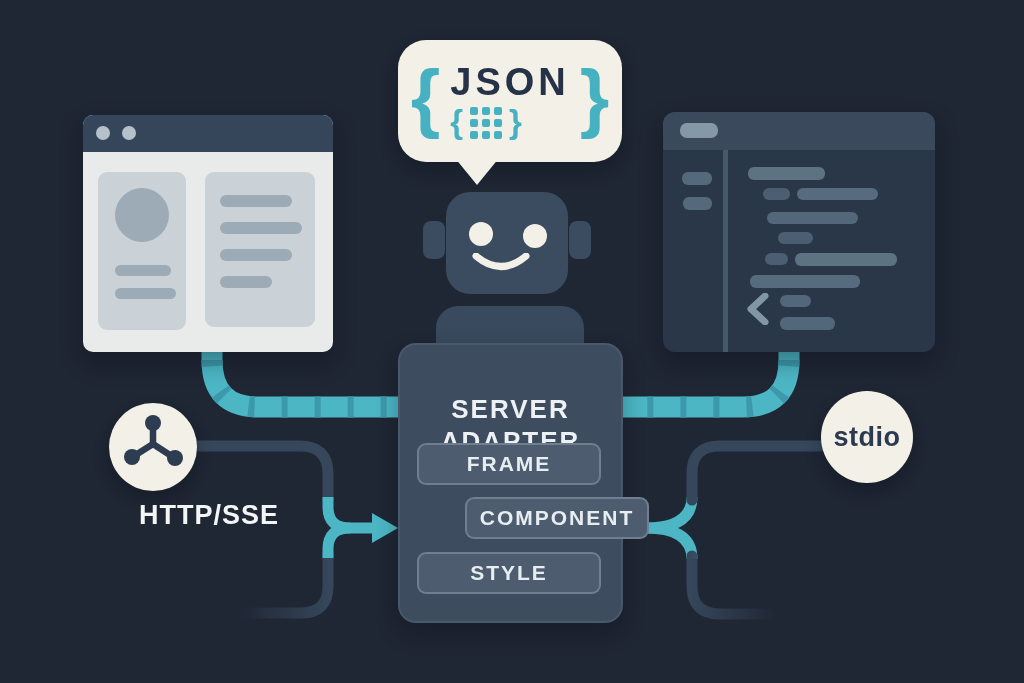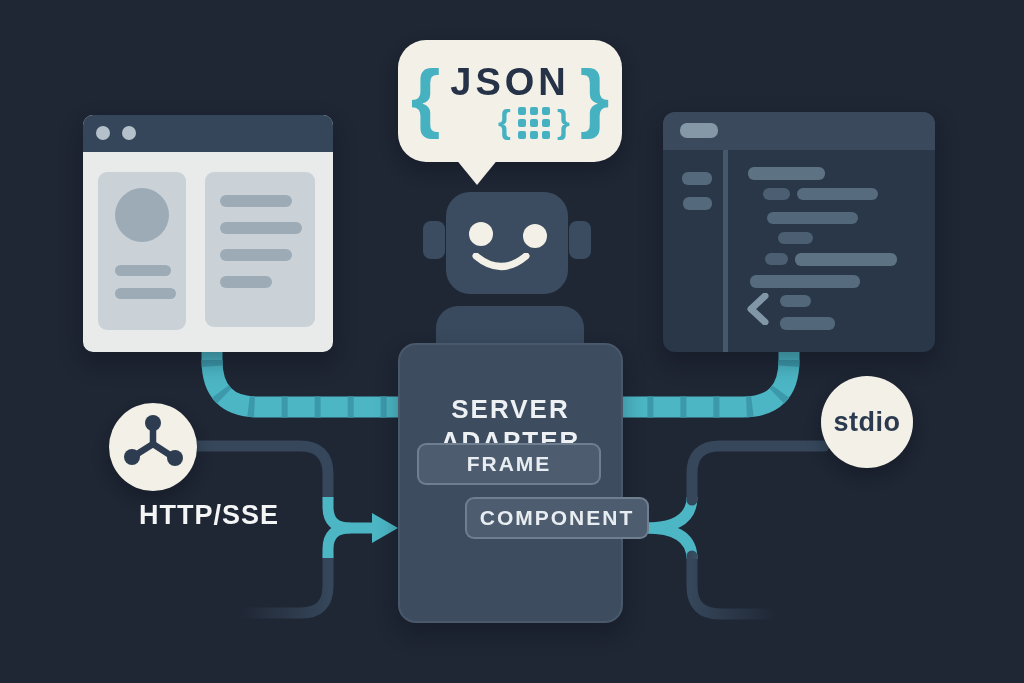--- a/index.html
+++ b/index.html
@@ -25,21 +25,21 @@
   .bubble{
     left:398px;top:40px;width:224px;height:122px;border-radius:28px;
     background:#f2f0e7;z-index:3;display:flex;align-items:center;justify-content:center;gap:10px;
     box-shadow:0 8px 18px rgba(8,12,20,.3);
   }
   .bubble-tail{
     left:455px;top:158px;width:44px;height:27px;background:#f2f0e7;z-index:3;
     clip-path:polygon(0 0,100% 0,50% 100%);
   }
   .brace-big{font-size:76px;line-height:.9;font-weight:bold;color:#45b1c1;padding-bottom:8px;}
-  .bubble-mid{display:flex;flex-direction:column;align-items:flex-end;gap:1px;}
+  .bubble-mid{display:flex;flex-direction:column;align-items:flex-start;gap:1px;}
   .json-label{font-size:38px;font-weight:bold;color:#253247;letter-spacing:4px;}
   .inner-row{display:flex;align-items:center;gap:7px;}
   .brace-small{font-size:33px;line-height:1;font-weight:bold;color:#45b1c1;padding-bottom:4px;}
   .dot-grid{display:grid;grid-template-columns:repeat(3,8px);grid-auto-rows:8px;gap:4px;}
   .dot{width:8px;height:8px;border-radius:2px;background:#45b1c1;}
   
   .robot-ear{width:22px;height:38px;border-radius:8px;background:#3b4c60;z-index:2;}
   .robot-head{
     left:446px;top:192px;width:122px;height:102px;border-radius:24px;background:#3b4c60;z-index:3;
   }
@@ -73,21 +73,21 @@
   .c1{background:#5d7384;} .c2{background:#4c5f72;} .c3{background:#52677a;} .c4{background:#566b7e;}
   .side{background:#55697c;}
   .chev{position:absolute;left:84px;top:181px;}
   
   .node-circle{
     border-radius:50%;background:#f2f0e7;z-index:3;
     display:flex;align-items:center;justify-content:center;
     box-shadow:0 8px 16px rgba(8,12,20,.3);
   }
   .http-circle{left:109px;top:403px;width:88px;height:88px;}
-  .stdio-circle{left:821px;top:376px;width:92px;height:92px;}
+  .stdio-circle{left:821px;top:391px;width:92px;height:92px;}
   .node-label{
     left:95px;top:500px;width:148px;text-align:center;z-index:3;
     color:#f4f5f5;font-size:27px;font-weight:bold;letter-spacing:1px;margin-left:40px;
   }
   .stdio-label{color:#2c3a50;font-size:27px;font-weight:bold;letter-spacing:.5px;}
 </style>
 </head>
 <body>
 
 <div id="stage">
@@ -188,20 +188,21 @@
     </svg>
   </div>
 
   <div class="abs adapter">
     <div class="adapter-title">
       <div>SERVER</div>
       <div>ADAPTER</div>
     </div>
     <div class="adapter-item" style="top:98px;">FRAME</div>
     <div class="adapter-item" style="top:152px;margin-left:48px;">COMPONENT</div>
+    <div class="adapter-item" style="top:207px;">STYLE</div>
   </div>
 
   <div class="abs editor">
     <div class="editor-bar">
       <div class="editor-pill"></div>
     </div>
     <div class="cl side" style="left:19px;top:60px;width:30px;height:13px;"></div>
     <div class="cl side" style="left:20px;top:85px;width:29px;height:13px;"></div>
     <div class="editor-divider"></div>
     <div class="cl c1" style="left:85px;top:55px;width:77px;height:13px;"></div>

